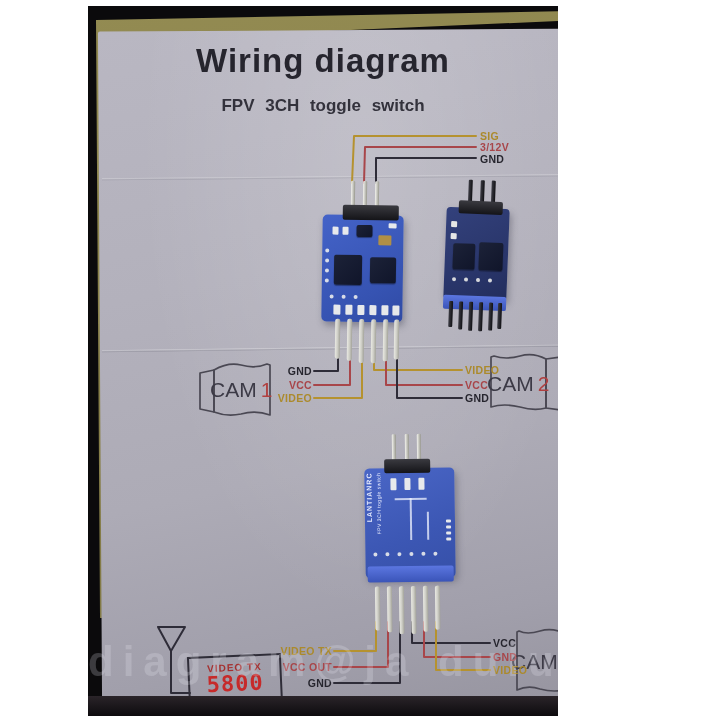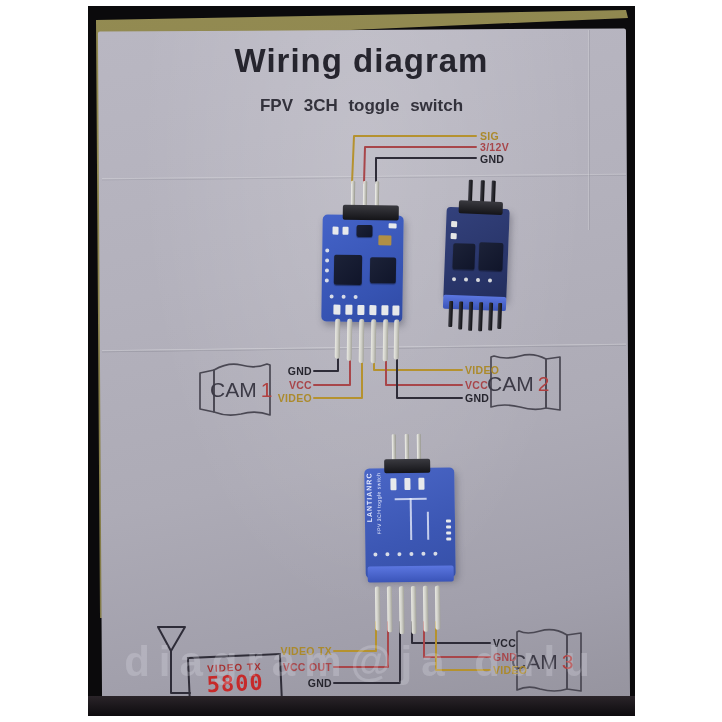--- a/index.html
+++ b/index.html
@@ -1,20 +1,20 @@
 <!DOCTYPE html>
 <html><head>
 <meta charset="utf-8">
 <style>
   * { margin:0; padding:0; box-sizing:border-box; }
   body { background:#ffffff; font-family:"Liberation Sans", sans-serif; }
   .page { position:relative; width:722px; height:722px; background:#ffffff; overflow:hidden; }
 
   
-  .photo { position:absolute; left:88px; top:6px; width:547px; height:710px; background:#0b0a0c; overflow:hidden; }
+  .photo { position:absolute; left:88px; top:6px; width:470px; height:710px; background:#0b0a0c; overflow:hidden; }
   .table-edge { position:absolute; inset:0; background:linear-gradient(170deg,#938b52,#7d7542); clip-path:polygon(8px 14px, 538px 4px, 540px 12px, 30px 34px, 24px 612px, 12px 612px); z-index:1; }
   .paper { position:absolute; left:12px; top:24px; width:528px; height:670px; z-index:2; transform:rotate(-0.35deg);
            background:linear-gradient(168deg,#b9b7c2 0%,#b3b1bc 35%,#adabb6 62%,#a19fab 85%,#96949f 100%); border-radius:2px; }
   .paper::after { content:""; position:absolute; inset:0; background:radial-gradient(ellipse at 50% 18%, rgba(255,255,255,0.16), transparent 60%); }
   .crease { position:absolute; z-index:3; pointer-events:none; }
   .crease-h1 { left:14px; top:170px; width:524px; height:2px; background:linear-gradient(rgba(255,255,255,0.35),rgba(90,90,105,0.25)); transform:rotate(-0.5deg); }
   .crease-h2 { left:14px; top:341px; width:524px; height:2px; background:linear-gradient(rgba(255,255,255,0.4),rgba(80,80,95,0.3)); transform:rotate(-0.7deg); }
   .crease-v  { left:500px; top:24px; width:2px; height:200px; background:linear-gradient(90deg,rgba(255,255,255,0.35),rgba(90,90,105,0.3)); }
   .bottom-band { position:absolute; left:0; top:690px; width:100%; height:20px; z-index:8; background:linear-gradient(#2a2429,#0d0b0e); }
 

